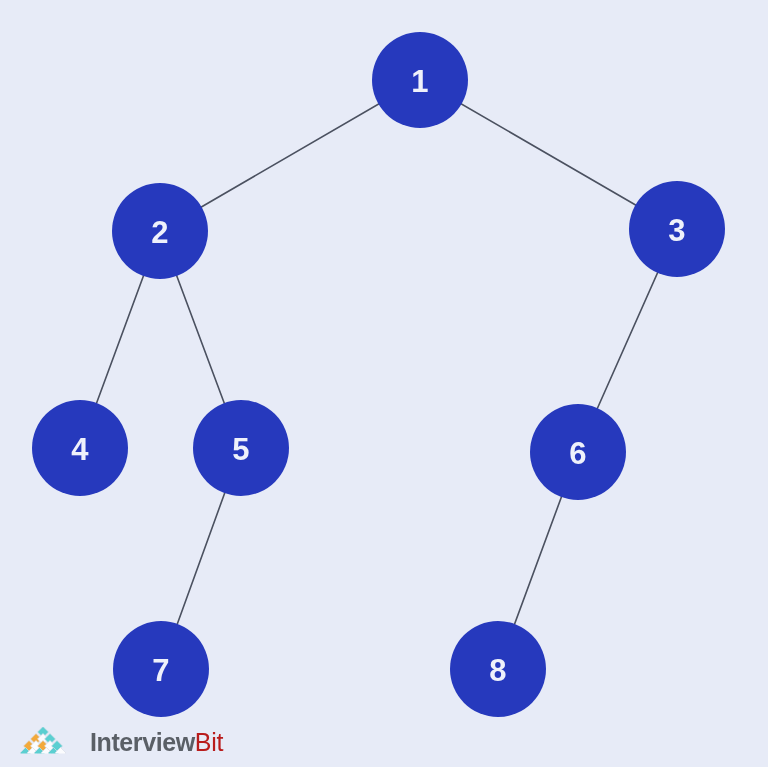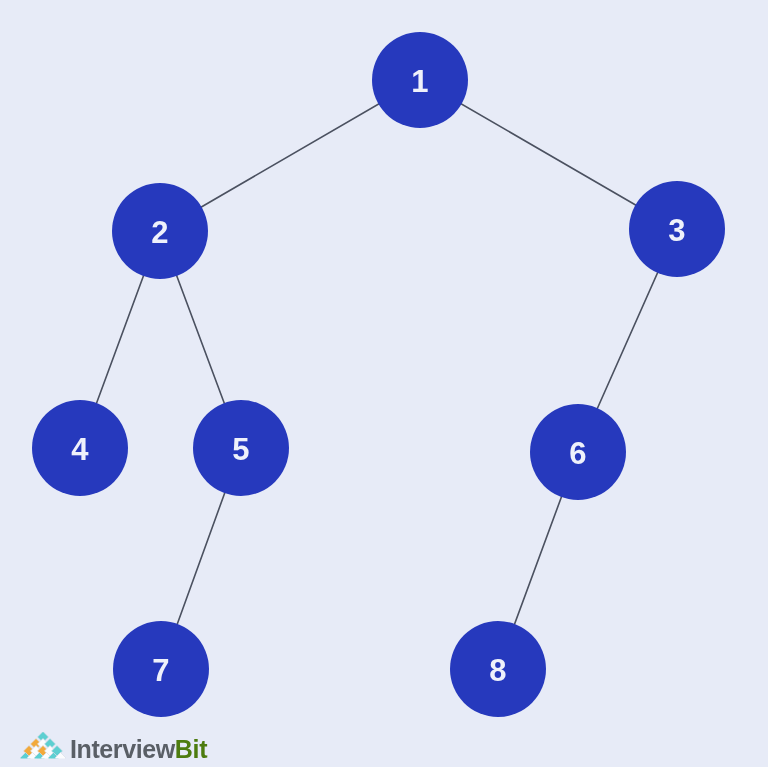--- a/index.html
+++ b/index.html
@@ -49,44 +49,44 @@
     dominant-baseline: central;
     letter-spacing: 0.5px;
   }
   
   #brand-logo {
     position: absolute;
     left: 20px;
     top: 722px;
     height: 40px;
     display: flex;
-    align-items: flex-end;
-    gap: 4px;
+    align-items: center;
+    gap: 24px;
   }
   #logo-mark {
     width: 46px;
     height: 30px;
     display: block;
   }
   #logo-wordmark {
     font-family: "Liberation Sans", sans-serif;
     font-size: 25px;
     line-height: 1;
     white-space: nowrap;
     display: flex;
     align-items: baseline;
   }
   .wordmark-primary {
     color: #5a5f66;
     font-weight: bold;
     letter-spacing: -0.4px;
   }
   .wordmark-secondary {
-    color: #4d7c0f;
-    font-weight: bold;
+    color: #b91c1c;
+    font-weight: normal;
     letter-spacing: -0.3px;
   }
 </style>
 </head>
 <body>
 
 <div id="diagram-canvas">
 
   <svg id="tree-svg" viewBox="0 0 768 767" xmlns="http://www.w3.org/2000/svg">
 

